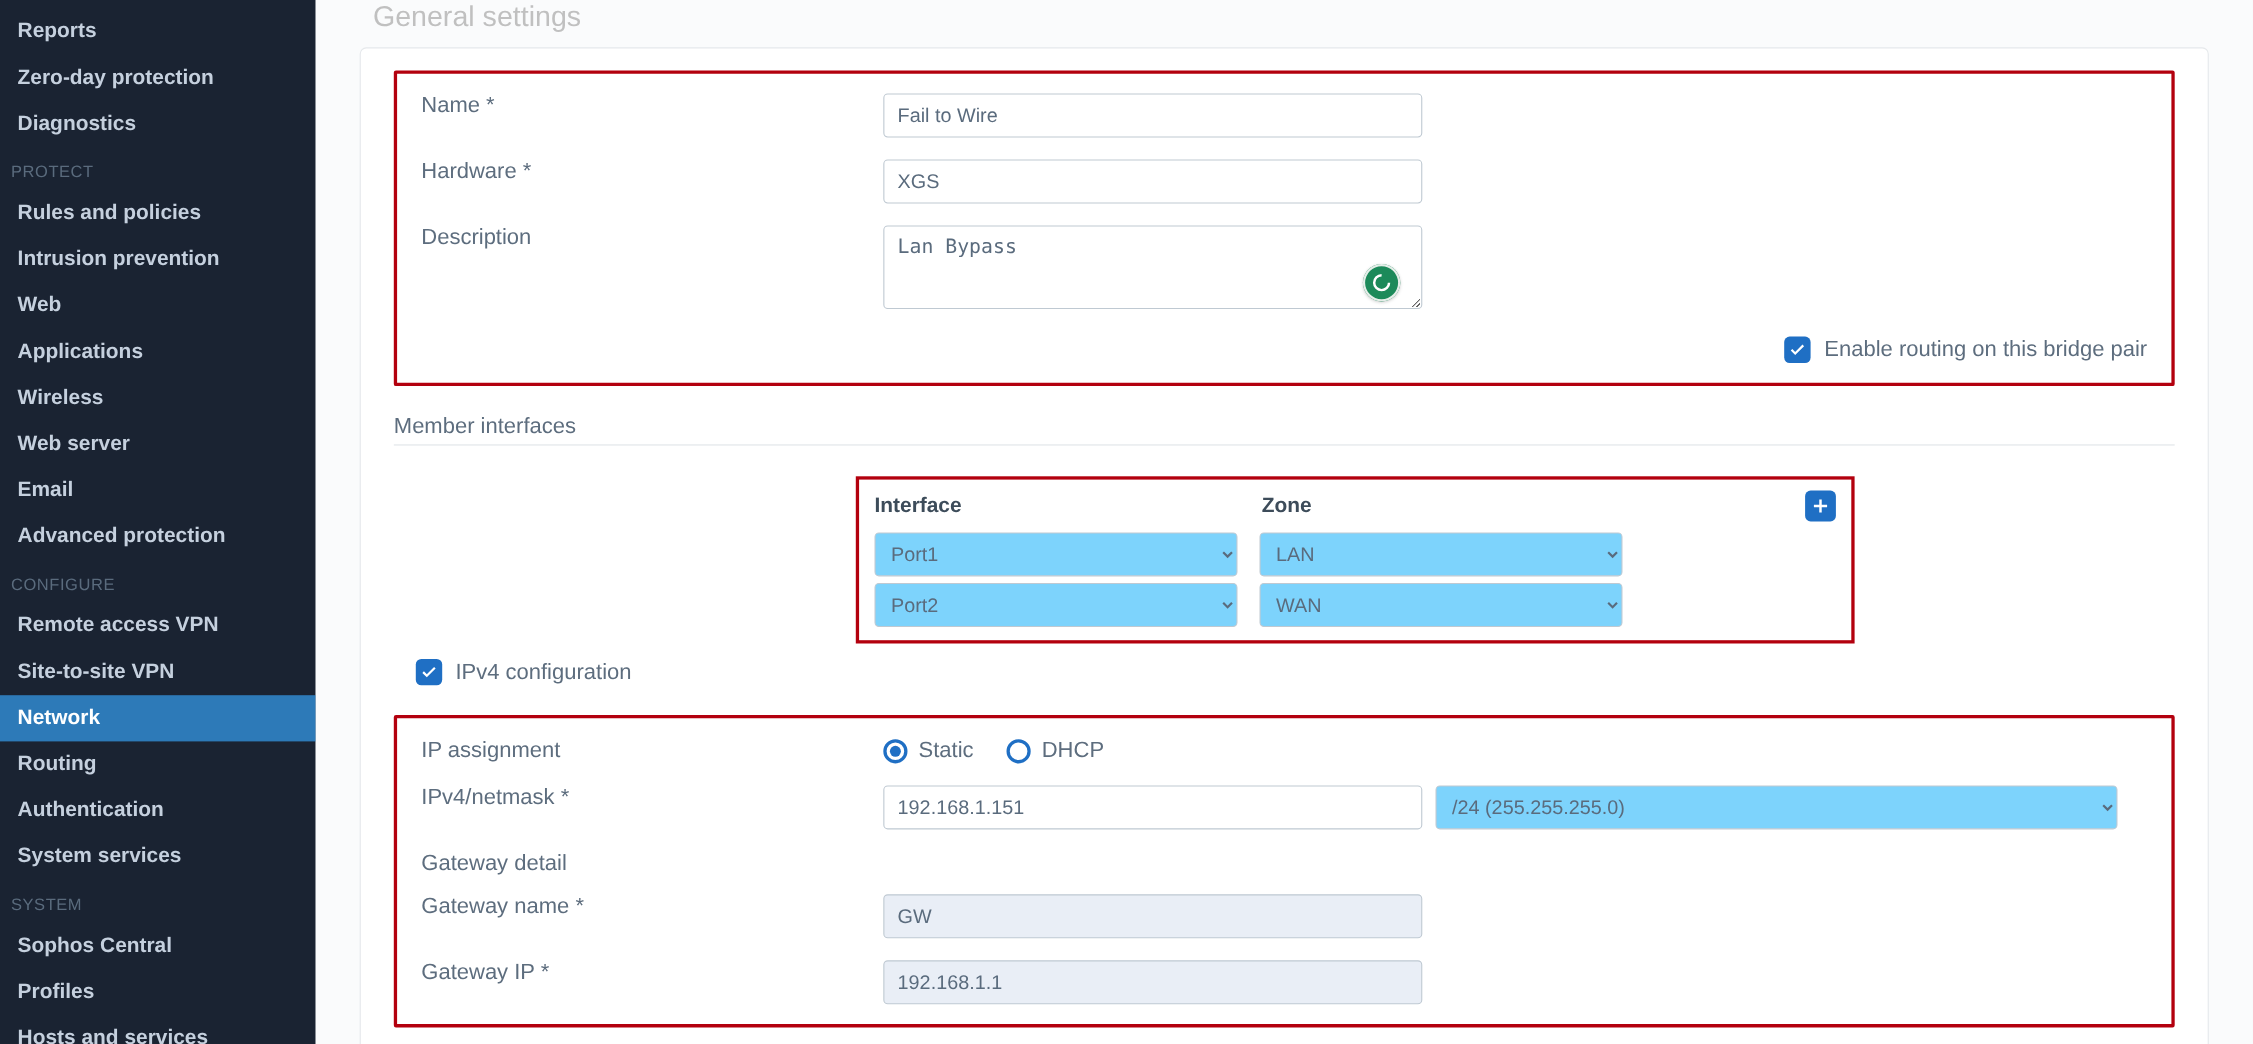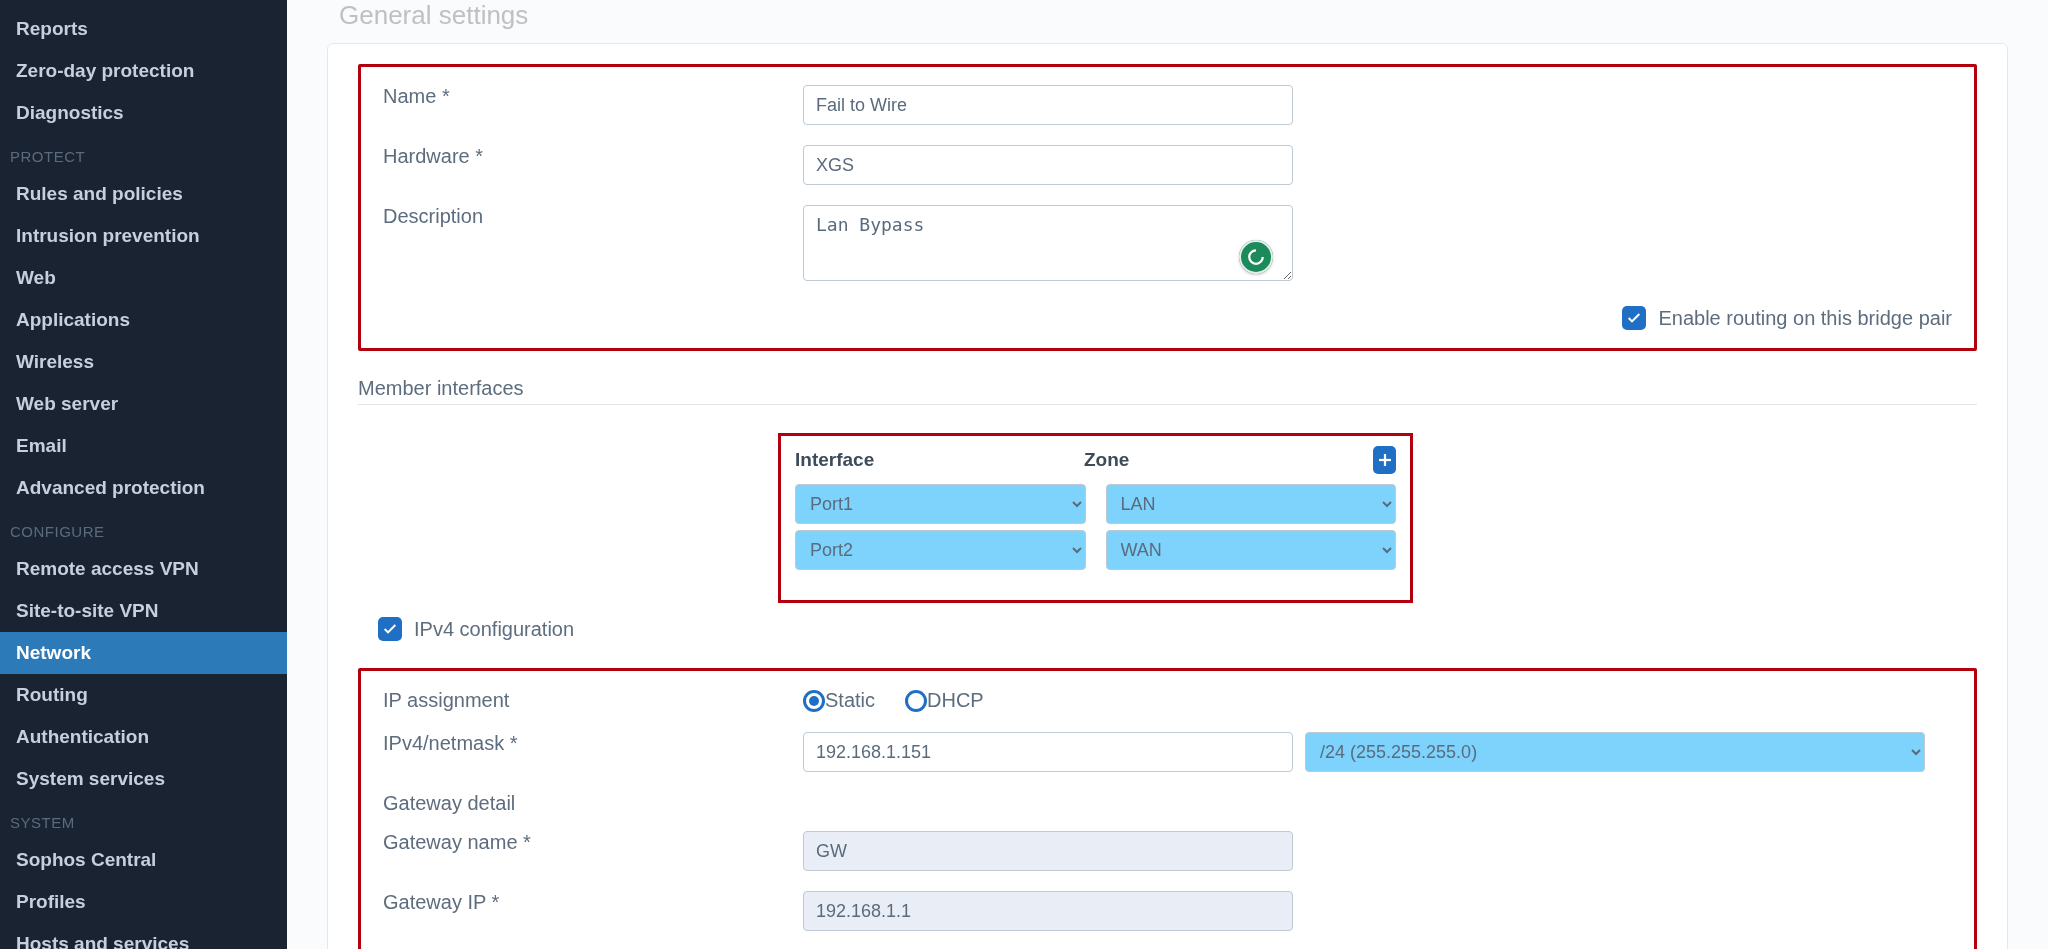--- a/index.html
+++ b/index.html
@@ -42,30 +42,30 @@
   .cb-wrap { display: inline-flex; align-items: center; gap: 12px; font-size: 20px; color: #5d6d7e; }
   .cb {
     width: 24px; height: 24px; border-radius: 5px; background: #1f6fc4;
     display: inline-flex; align-items: center; justify-content: center; color: #fff;
     font-size: 16px; flex-shrink: 0;
   }
   .cb svg { width: 16px; height: 16px; stroke: #fff; stroke-width: 3; fill: none; }
 
   
   .radio-row { display: flex; gap: 30px; align-items: center; }
-  .radio-wrap { display: inline-flex; align-items: center; font-size: 20px; color: #5d6d7e; }
+  .radio-wrap { display: inline-flex; align-items: center; gap: 10px; font-size: 20px; color: #5d6d7e; }
   .rb { width: 22px; height: 22px; border-radius: 50%; border: 3px solid #1f6fc4; display: inline-flex; align-items: center; justify-content: center; flex-shrink:0; }
   .rb.selected::after { content: ""; width: 10px; height: 10px; background: #1f6fc4; border-radius: 50%; }
 
   .section-title { font-size: 20px; color: #5d6d7e; margin: 10px 0 4px 0; }
   .section-rule { border: none; border-bottom: 1px solid #e0e4e8; margin-bottom: 28px; }
 
   
   .mi-box { margin-left: 420px; margin-bottom: 14px; }
-  .mi-inner { border: 3px solid #b3000e; padding: 10px 14px 24px 14px; width: 635px; }
+  .mi-inner { border: 3px solid #b3000e; padding: 10px 14px 6px 14px; width: 908px; }
   .mi-header { display: flex; align-items: center; font-size: 19px; font-weight: 600; color: #3d4c5a; margin-bottom: 10px; }
   .mi-header .col1 { width: 352px; }
   .mi-header .col2 { width: 352px; }
   .mi-header .addbtn { margin-left: auto; width: 28px; height: 28px; background: #1f6fc4; border-radius: 5px; display: inline-flex; align-items: center; justify-content: center; }
   .mi-header .addbtn svg { width: 18px; height: 18px; stroke: #fff; stroke-width: 3; fill: none; }
   .mi-row { display: flex; gap: 20px; margin-bottom: 6px; }
   .mi-row select { width: 330px; }
 
   .ipv4-line { margin-left: 20px; margin-top: 10px; margin-bottom: 26px; }
 

